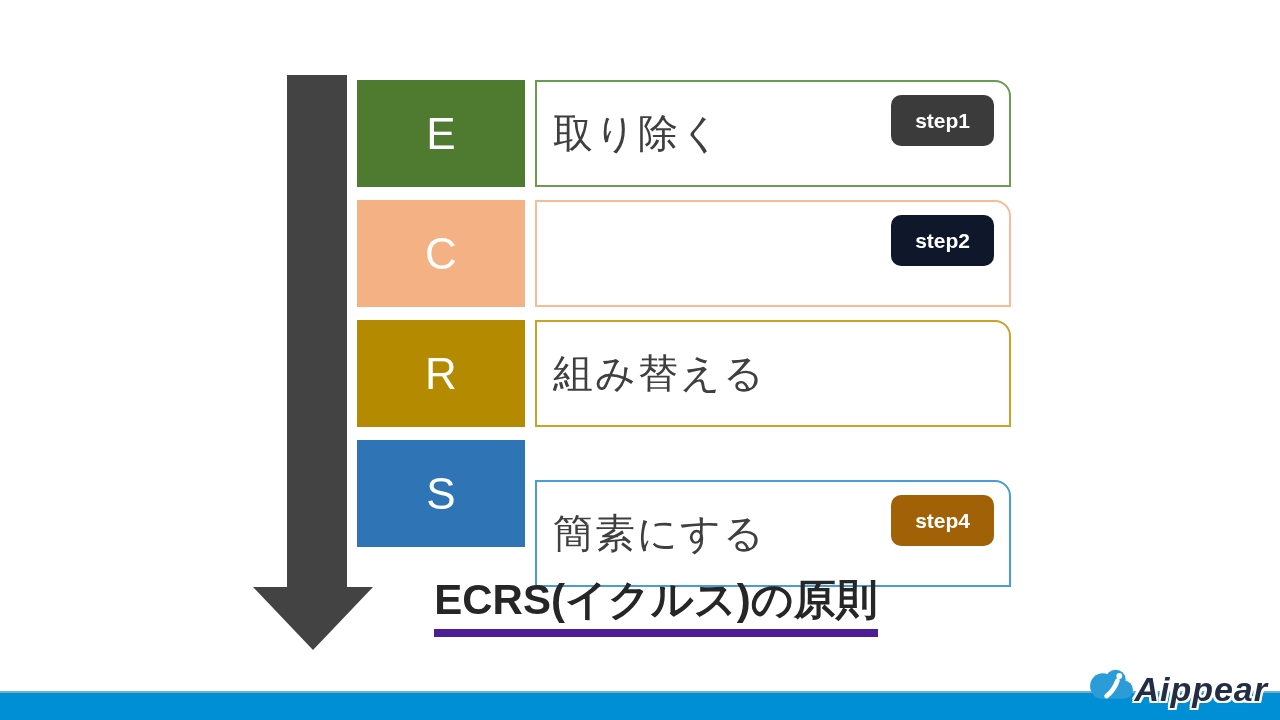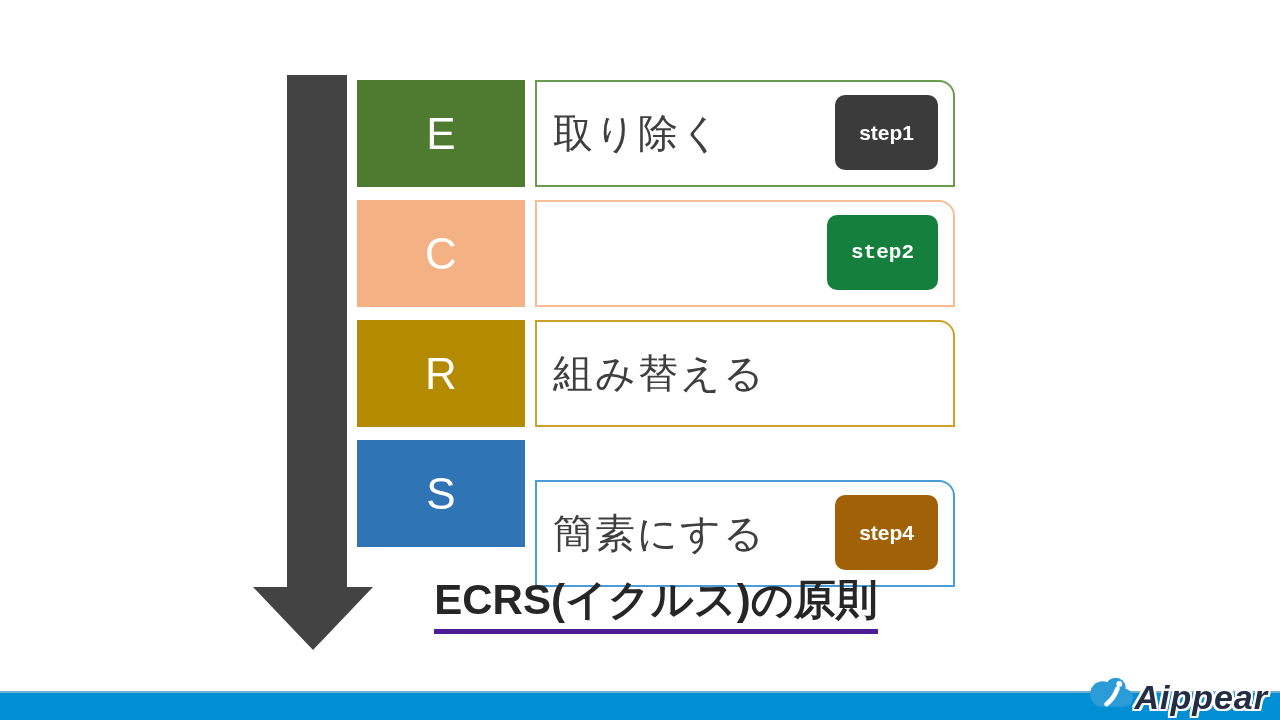--- a/index.html
+++ b/index.html
@@ -40,79 +40,79 @@
     height: 107px;
     display: flex;
     align-items: center;
     justify-content: center;
     color: #ffffff;
     font-size: 44px;
     font-weight: 400;
   }
   .content-box {
     position: relative;
-    width: 420px;
+    width: 476px;
     height: 107px;
     box-sizing: border-box;
     background: #ffffff;
     border: 2px solid #999;
     border-radius: 0 16px 0 0;
     display: flex;
     align-items: center;
   }
   .row-label {
     margin-left: 16px;
     font-size: 40px;
     color: #3f3f3f;
     letter-spacing: 2px;
     white-space: nowrap;
   }
   .step-badge {
     position: absolute;
     top: 13px;
     right: 15px;
-    padding: 25px 24px;
+    padding: 13px 24px;
     border-radius: 10px;
     font-size: 21px;
     font-weight: bold;
     line-height: 1.2;
   }
 
   
   .title {
     position: absolute;
     left: 357px;
     top: 572px;
     width: 598px;
     text-align: center;
   }
   .title-text {
     display: inline-block;
     font-size: 42px;
     font-weight: 600;
     color: #262626;
-    border-bottom: 5px solid #4c1d95;
+    border-bottom: 8px solid #4c1d95;
     padding-bottom: 1px;
     white-space: nowrap;
   }
 
   
   .footer-bar {
     position: absolute;
     left: 0;
     bottom: 0;
     width: 1280px;
     height: 27px;
     border-top: 2px solid #74aecd;
     box-sizing: content-box;
   }
   .logo {
     position: absolute;
     right: 12px;
-    bottom: 6px;
+    bottom: 14px;
     display: flex;
     align-items: flex-end;
     z-index: 2;
   }
   .logo-cloud {
     width: 56px;
     height: 42px;
     margin-right: -6px;
     margin-bottom: -2px;
   }
@@ -142,21 +142,21 @@
       <div class="letter-box" style="background-color: rgb(78, 123, 48);">E</div>
       <div class="content-box" style="border-color: rgb(106, 155, 79);">
         <span class="row-label">取り除く</span>
         <span class="step-badge" style="background-color: rgb(59, 59, 59); color: rgb(255, 255, 255);">step1</span>
       </div>
     </div>
 
     <div class="row">
       <div class="letter-box" style="background-color: rgb(244, 177, 131);">C</div>
       <div class="content-box" style="border-color: rgb(246, 188, 147);">
-        <span class="step-badge" style="background-color: #15803d; color: rgb(255, 255, 255); font-family: Liberation Mono, monospace;">step2</span>
+        <span class="step-badge" style="background-color: #0f172a; color: rgb(255, 255, 255);">step2</span>
       </div>
     </div>
 
     <div class="row">
       <div class="letter-box" style="background-color: rgb(180, 139, 0);">R</div>
       <div class="content-box" style="border-color: rgb(201, 162, 39);">
         <span class="row-label">組み替える</span>
       </div>
     </div>
 

